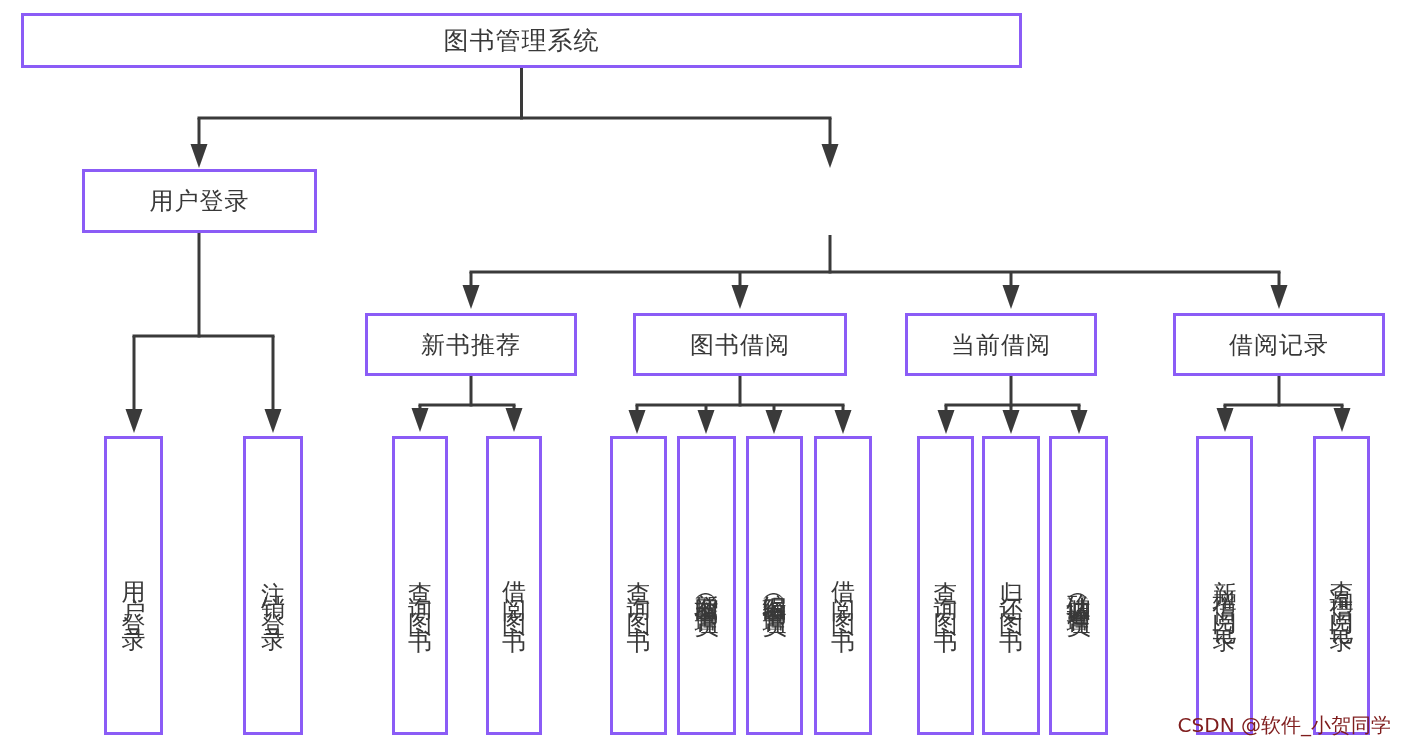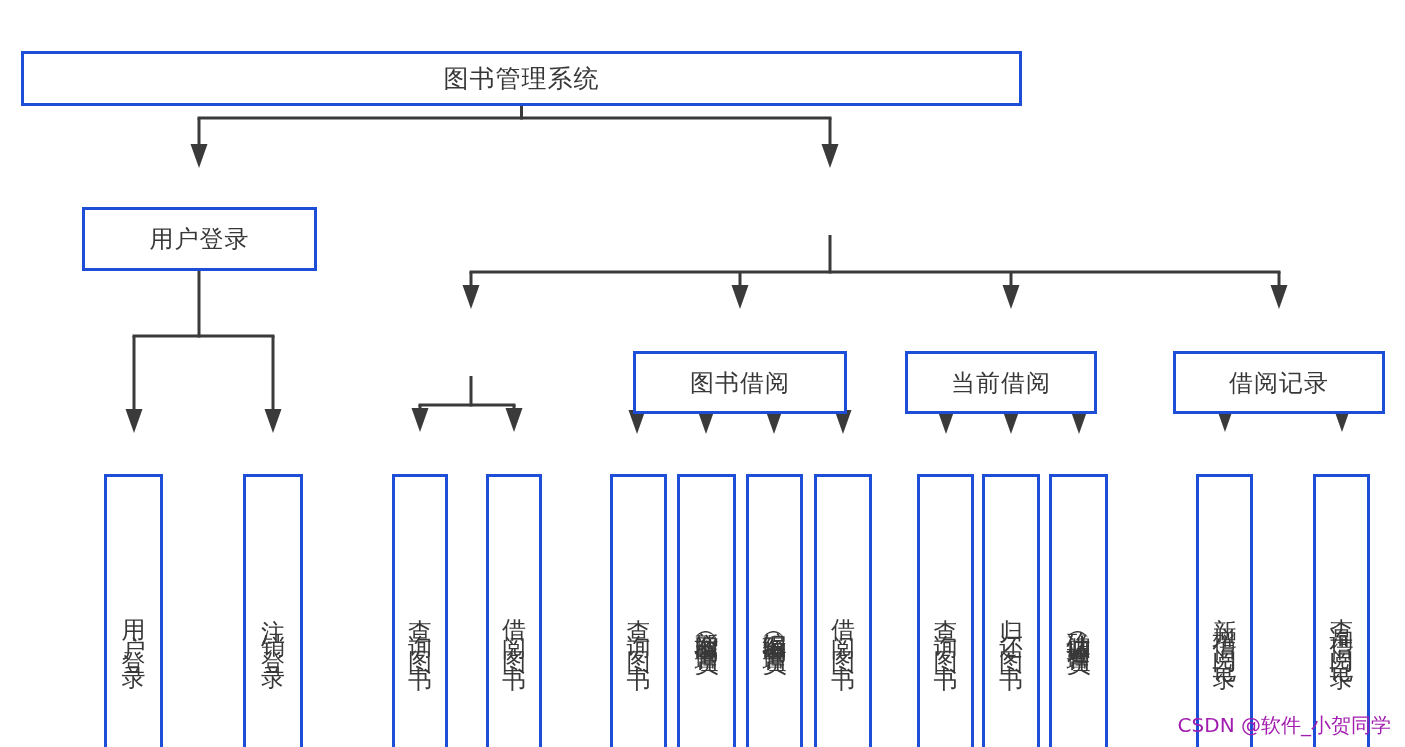--- a/index.html
+++ b/index.html
@@ -18,26 +18,25 @@
   .connectors {
     position: absolute;
     left: 0; top: 0;
     width: 1405px;
     height: 747px;
   }
   .node {
     position: absolute;
     box-sizing: border-box;
     background: #ffffff;
-    border: 3px solid #1d4ed8;
+    border: 3px solid #8b5cf6;
     display: flex;
     align-items: center;
     justify-content: center;
     color: #383838;
-    margin-top: 38px;
   }
   .hlabel {
     font-size: 24px;
     letter-spacing: 1px;
     white-space: nowrap;
   }
   .root .hlabel { font-size: 25px; }
   .vlabel {
     writing-mode: vertical-rl;
     text-orientation: mixed;
@@ -46,21 +45,21 @@
     white-space: nowrap;
   }
   .sp4  { letter-spacing: 16px; transform: translateY(8px); }
   .sp6  { letter-spacing: 10px; transform: translateY(5px); }
   .sp10 { letter-spacing: 3px;  transform: translateY(2px); }
   .watermark {
     position: absolute;
     right: 14px;
     bottom: 8px;
     font-size: 20px;
-    color: #a21caf;
+    color: #7f1d1d;
     white-space: nowrap;
     z-index: 5;
   }
 </style>
 </head>
 <body>
 
 <div class="canvas">
 
   <svg class="connectors" viewBox="0 0 1405 747" xmlns="http://www.w3.org/2000/svg">
@@ -126,20 +125,23 @@
   </svg>
 
   <div class="node root" style="left:21px; top:13px; width:1001px; height:55px;">
     <span class="hlabel">图书管理系统</span>
   </div>
 
   <div class="node" style="left:82px; top:169px; width:235px; height:64px;">
     <span class="hlabel">用户登录</span>
   </div>
 
+  <div class="node" style="left:365px; top:313px; width:212px; height:63px;">
+    <span class="hlabel">新书推荐</span>
+  </div>
   <div class="node" style="left:633px; top:313px; width:214px; height:63px;">
     <span class="hlabel">图书借阅</span>
   </div>
   <div class="node" style="left:905px; top:313px; width:192px; height:63px;">
     <span class="hlabel">当前借阅</span>
   </div>
   <div class="node" style="left:1173px; top:313px; width:212px; height:63px;">
     <span class="hlabel">借阅记录</span>
   </div>
 

